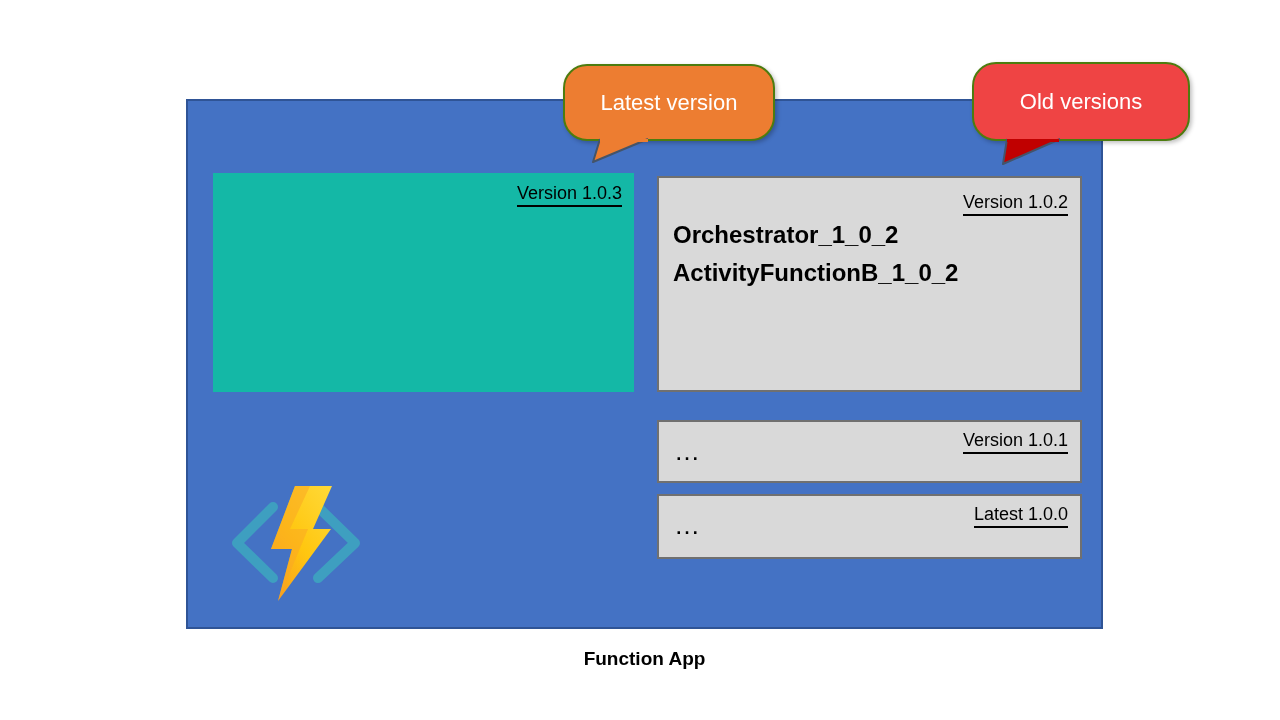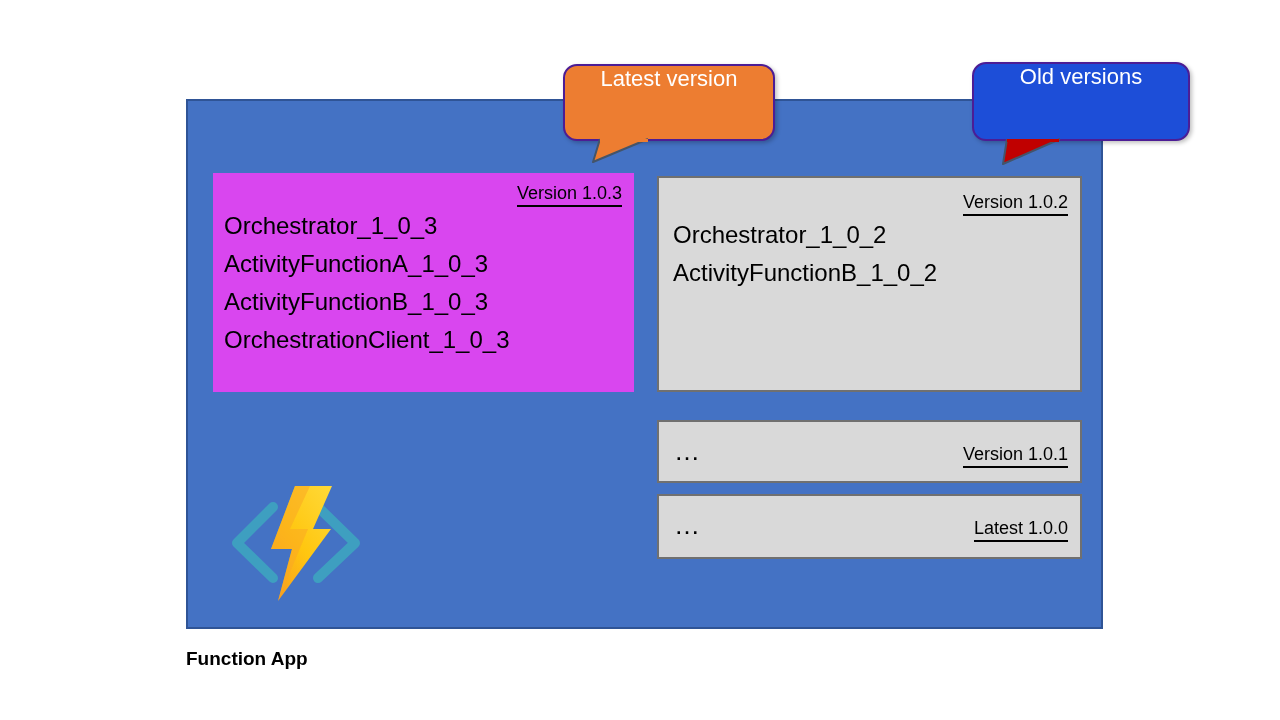--- a/index.html
+++ b/index.html
@@ -19,95 +19,89 @@
     width: 917px; height: 530px;
     background: #4472C4;
     border: 2px solid #2F5496;
     box-sizing: border-box;
   }
 
   
   .box { position: absolute; box-sizing: border-box; }
   .box.latest {
     left: 213px; top: 173px; width: 421px; height: 219px;
-    background: #d946ef;
+    background: #14b8a6;
   }
   .box.v102 {
     left: 657px; top: 176px; width: 425px; height: 216px;
     background: #D9D9D9; border: 2px solid #707070;
   }
   .box.v101 {
     left: 657px; top: 420px; width: 425px; height: 63px;
     background: #D9D9D9; border: 2px solid #707070;
   }
   .box.v100 {
     left: 657px; top: 494px; width: 425px; height: 65px;
     background: #D9D9D9; border: 2px solid #707070;
   }
 
   .version-label {
     position: absolute; top: 8px; right: 12px;
     font-size: 18px; line-height: 24px; color: #000;
     border-bottom: 2px solid #000;
   }
   .box.v102 .version-label { top: 12px; }
-  .box.v101 .version-label, .box.v100 .version-label { top: 20px; }
+  .box.v101 .version-label, .box.v100 .version-label { top: 6px; }
 
   .fn-list {
     position: absolute; left: 11px; top: 34px; right: 8px;
     font-size: 24px; line-height: 38px; color: #000;
     white-space: nowrap;
   }
-  .box.v102 .fn-list { left: 14px; top: 38px; }
+  .box.v102 .fn-list { left: 14px; top: 38px; font-weight: bold; }
 
   .dots {
     position: absolute; left: 15px; top: 14px;
     font-size: 26px; color: #000; letter-spacing: 2px;
   }
 
   
   .callout {
     position: absolute;
-    border-radius: 14px;
-    border: 2px solid #4c1d95;
+    border-radius: 24px;
+    border: 2px solid #4d7c0f;
     box-sizing: border-box;
-    display: flex; align-items: flex-start; justify-content: center;
+    display: flex; align-items: center; justify-content: center;
     color: #fff; font-size: 22px;
     box-shadow: 2px 2px 4px rgba(0,0,0,0.25);
   }
   .callout.latest-callout { left: 563px; top: 64px; width: 212px; height: 77px; background: #ED7D31; }
-  .callout.old-callout    { left: 972px; top: 62px; width: 218px; height: 79px; background: #1d4ed8; }
+  .callout.old-callout    { left: 972px; top: 62px; width: 218px; height: 79px; background: #ef4444; }
   .tail { position: absolute; overflow: visible; }
   .tail.latest-tail { left: 585px; top: 139px; }
   .tail.old-tail    { left: 995px; top: 139px; }
 
   
   .af-icon { position: absolute; left: 230px; top: 480px; width: 130px; height: 128px; overflow: visible; }
 
   .caption {
     position: absolute; left: 186px; top: 648px; width: 917px;
-    text-align: left;
+    text-align: center;
     font-size: 19px; font-weight: bold; color: #000;
   }
 </style>
 </head>
 <body>
 
 <div class="slide">
 
   <div class="app-rect"></div>
 
   <div class="box latest">
     <div class="version-label">Version 1.0.3</div>
-    <div class="fn-list">
-      <div>Orchestrator_1_0_3</div>
-      <div>ActivityFunctionA_1_0_3</div>
-      <div>ActivityFunctionB_1_0_3</div>
-      <div>OrchestrationClient_1_0_3</div>
-    </div>
   </div>
 
   <div class="box v102">
     <div class="version-label">Version 1.0.2</div>
     <div class="fn-list">
       <div>Orchestrator_1_0_2</div>
       <div>ActivityFunctionB_1_0_2</div>
     </div>
   </div>
 

